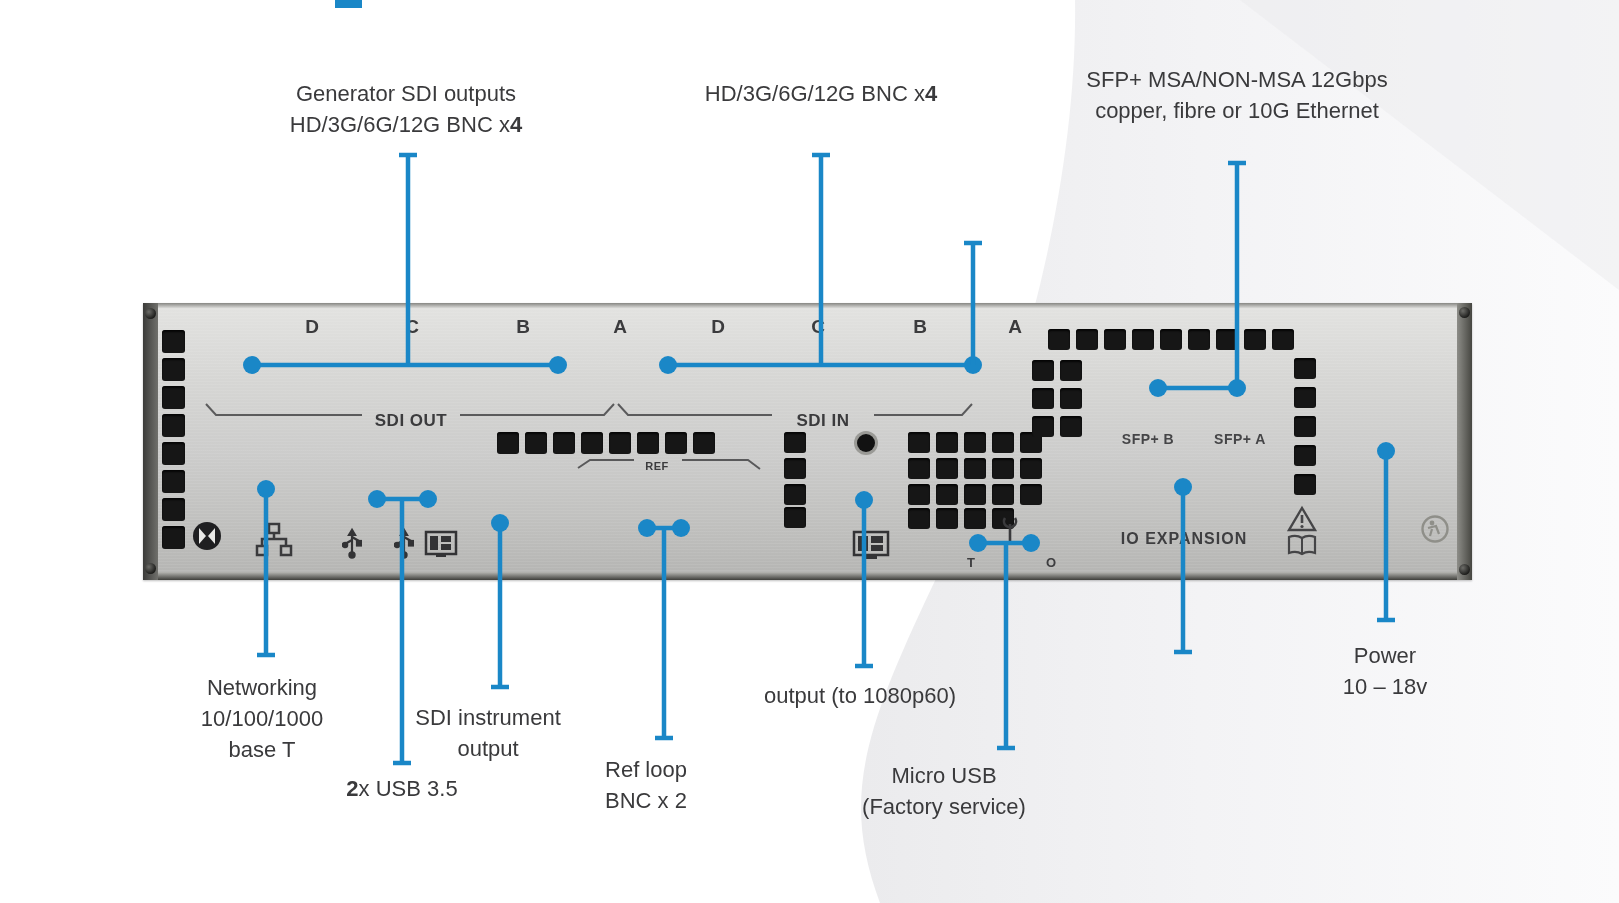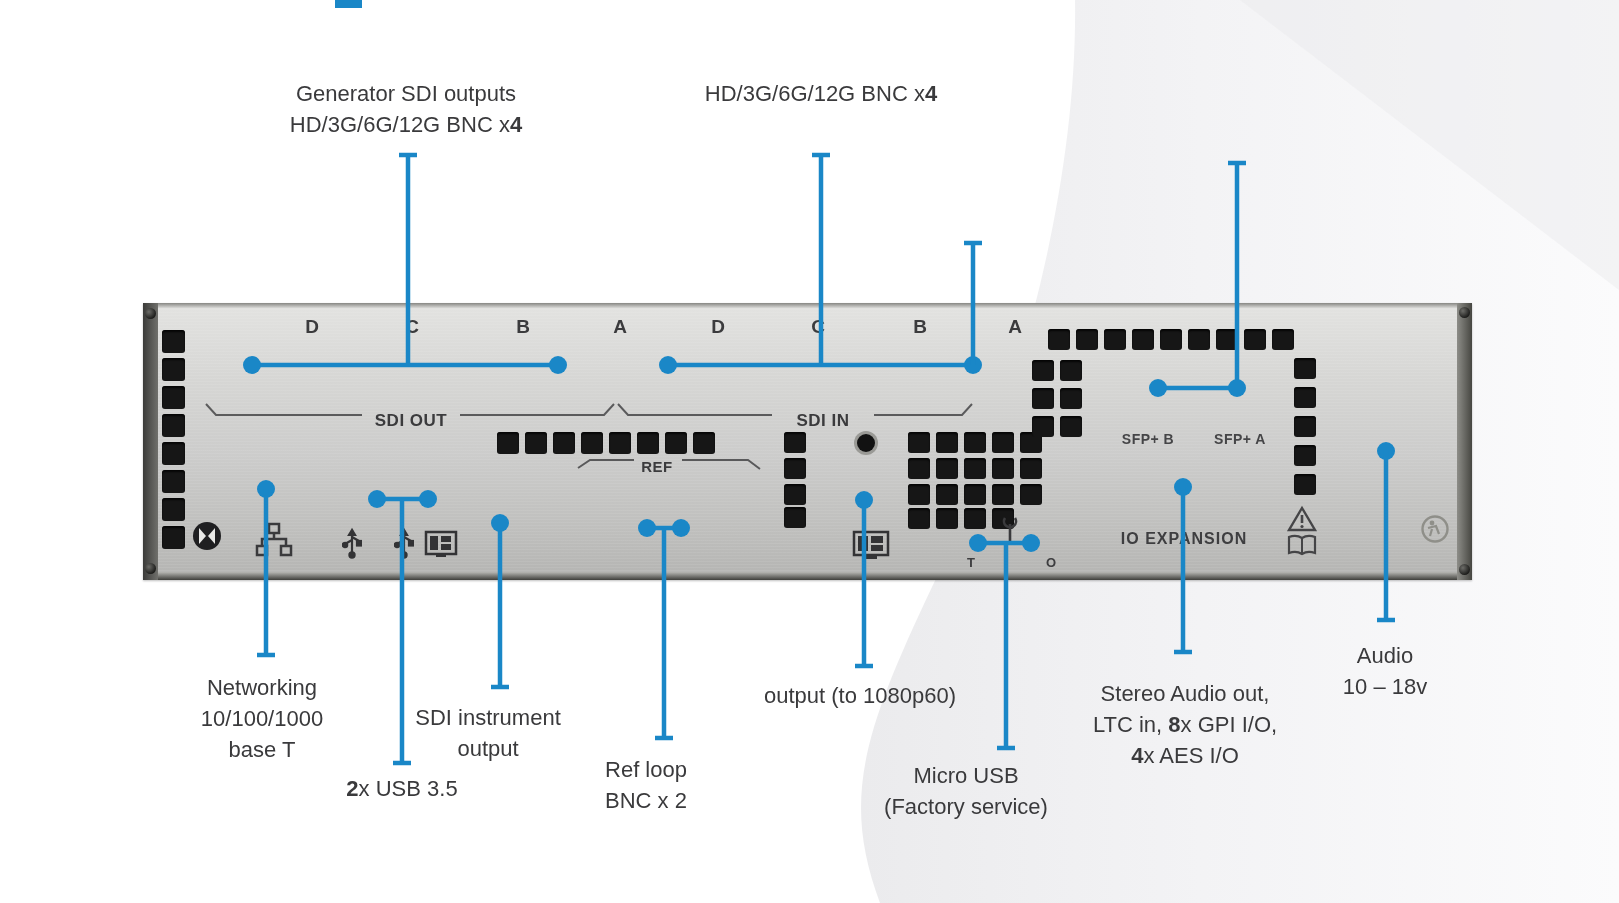--- a/index.html
+++ b/index.html
@@ -307,21 +307,21 @@
   <span class="ptext pletter" style="left:312px;top:327px">D</span>
   <span class="ptext pletter" style="left:412px;top:327px">C</span>
   <span class="ptext pletter" style="left:523px;top:327px">B</span>
   <span class="ptext pletter" style="left:620px;top:327px">A</span>
   <span class="ptext pletter" style="left:718px;top:327px">D</span>
   <span class="ptext pletter" style="left:818px;top:327px">C</span>
   <span class="ptext pletter" style="left:920px;top:327px">B</span>
   <span class="ptext pletter" style="left:1015px;top:327px">A</span>
   <span class="ptext pgroup" style="left:411px;top:421px">SDI OUT</span>
   <span class="ptext pgroup" style="left:823px;top:421px">SDI IN</span>
-  <span class="ptext pgroup" style="left:657px;top:466px;font-size:15px">REF</span>
+  <span class="ptext pgroup" style="left:657px;top:466px;font-size:11px">REF</span>
   <span class="ptext psfp" style="left:1148px;top:439px">SFP+ B</span>
   <span class="ptext psfp" style="left:1240px;top:439px">SFP+ A</span>
   <span class="ptext pio" style="left:1184px;top:539px">IO EXPANSION</span>
   <span class="ptext pto" style="left:971px;top:562px">T</span>
   <span class="ptext pto" style="left:1051px;top:562px">O</span>
 
   <svg class="std-icon" style="left:191px;top:520px" width="32" height="32">
     <circle cx="16" cy="16" r="14" fill="#1f1f21"></circle>
     <path d="M 8 8 L 15 16 L 8 24 Z M 24 8 L 17 16 L 24 24 Z" fill="#e8e8e6"></path>
   </svg>
@@ -454,50 +454,49 @@
     </g>
   </svg>
 
   <div class="callout" style="left:406px;top:78px">
     <div>Generator SDI outputs</div>
     <div><span>HD/3G/6G/12G BNC x</span><b>4</b></div>
   </div>
   <div class="callout" style="left:821px;top:78px">
     <div><span>HD/3G/6G/12G BNC x</span><b>4</b></div>
   </div>
+  <div class="callout" style="left:1237px;top:64px">
+    <div>SFP+ MSA/NON-MSA 12Gbps</div>
+    <div>copper, fibre or 10G Ethernet</div>
+  </div>
   <div class="callout" style="left:262px;top:672px">
     <div>Networking</div>
     <div>10/100/1000</div>
     <div>base T</div>
   </div>
   <div class="callout" style="left:402px;top:773px">
     <div><b>2</b><span>x USB 3.5</span></div>
   </div>
   <div class="callout" style="left:488px;top:702px">
     <div>SDI instrument</div>
     <div>output</div>
   </div>
   <div class="callout" style="left:646px;top:754px">
     <div>Ref loop</div>
     <div>BNC x 2</div>
   </div>
   <div class="callout" style="left:860px;top:680px">
     <div>output (to 1080p60)</div>
   </div>
-  <div class="callout" style="left:966px;top:760px">
+  <div class="callout" style="left:944px;top:760px">
     <div>Micro USB</div>
     <div>(Factory service)</div>
   </div>
-  <div class="callout" style="left:1185px;top:678px">
-    <div>Stereo Audio out,</div>
-    <div><span>LTC in, </span><b>8</b><span>x GPI I/O,</span></div>
-    <div><b>4</b><span>x AES I/O</span></div>
-  </div>
   <div class="callout" style="left:1385px;top:640px">
-    <div>Audio</div>
+    <div>Power</div>
     <div>10 – 18v</div>
   </div>
 
 <div class="vent" style="left: 162px; top: 330px; width: 23px; height: 23px; z-index: 2;"></div>
     <div class="vent" style="left: 162px; top: 358px; width: 23px; height: 23px; z-index: 2;"></div>
     <div class="vent" style="left: 162px; top: 386px; width: 23px; height: 23px; z-index: 2;"></div>
     <div class="vent" style="left: 162px; top: 414px; width: 23px; height: 23px; z-index: 2;"></div>
     <div class="vent" style="left: 162px; top: 442px; width: 23px; height: 23px; z-index: 2;"></div>
     <div class="vent" style="left: 162px; top: 470px; width: 23px; height: 23px; z-index: 2;"></div>
     <div class="vent" style="left: 162px; top: 498px; width: 23px; height: 23px; z-index: 2;"></div>

